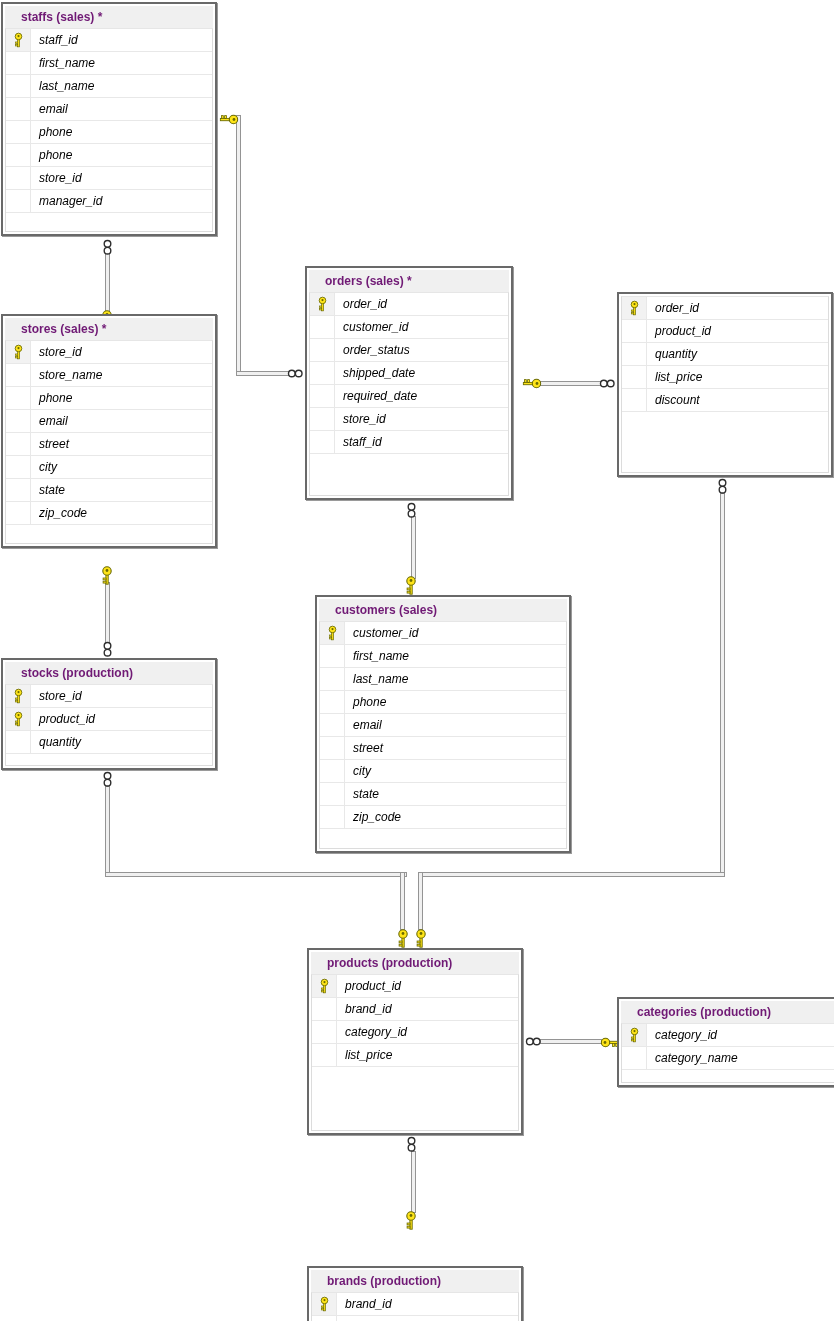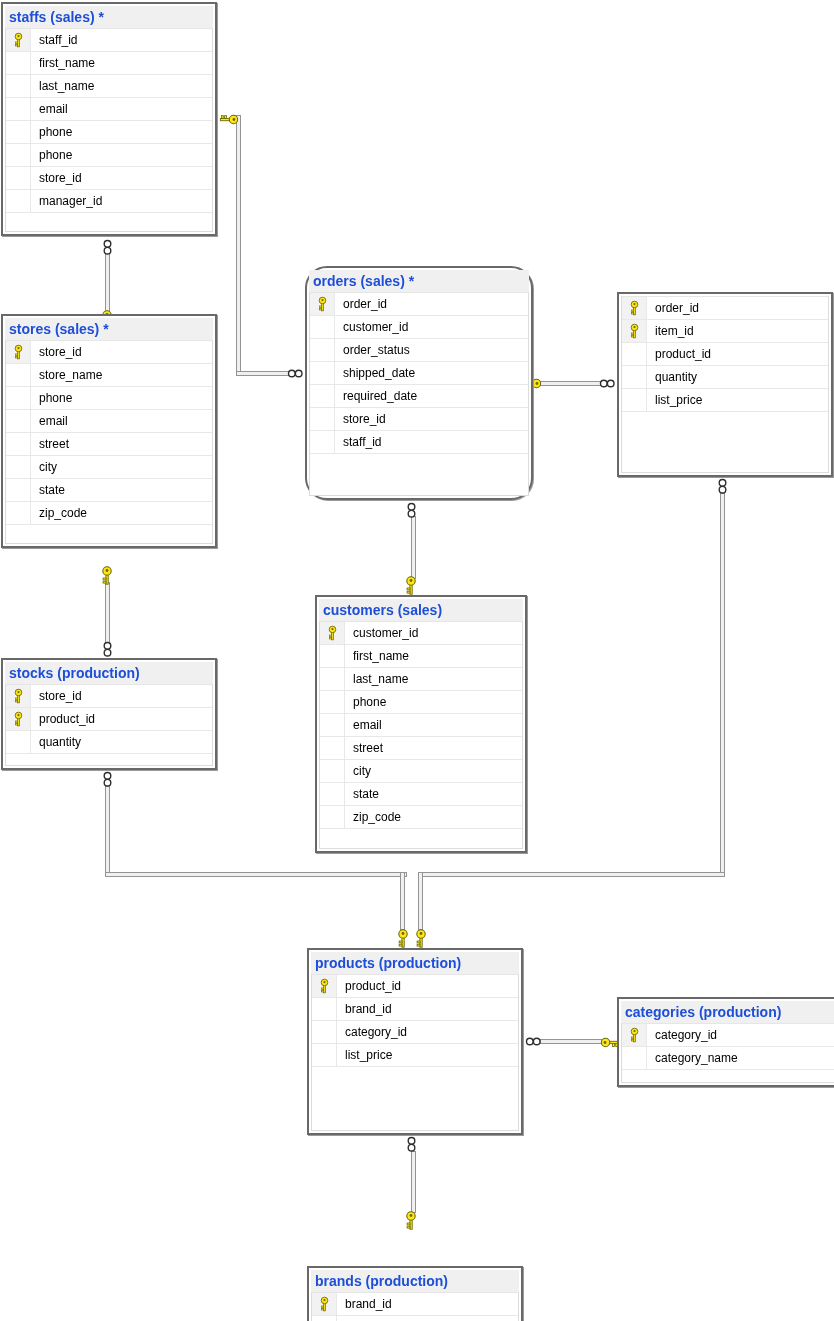--- a/index.html
+++ b/index.html
@@ -8,40 +8,40 @@
     overflow:hidden;font-family:"Liberation Sans",sans-serif;
   }
   
   .tbl{
     position:absolute;box-sizing:border-box;background:#fff;
     border:2px solid #696969;
     box-shadow:1px 1px 0 #9a9a9a;
     padding:2px;display:flex;flex-direction:column;
   }
   .tbl-title{
-    flex:0 0 22px;line-height:22px;background:#f0f0f0;color:#1d4ed8;
-    font-size:14px;font-weight:bold;padding-left:4px;
+    flex:0 0 22px;line-height:22px;background:#f0f0f0;color:#701a75;
+    font-size:12px;font-weight:bold;padding-left:16px;
     white-space:nowrap;overflow:hidden;
   }
   .tbl-body{
     flex:1;display:flex;flex-direction:column;background:#fff;
     border:1px solid #dcdcdc;border-top:1px solid #e6e6e6;min-height:0;
     overflow:hidden;
   }
   .col-row{
     flex:0 0 23px;box-sizing:border-box;display:flex;align-items:stretch;
     border-bottom:1px solid #e8e8e8;font-size:12px;color:#000;
   }
   .keycell{
     flex:0 0 24px;display:flex;align-items:center;justify-content:center;
     border-right:1px solid #e8e8e8;
   }
   .keycell.haskey{background:#f2f2f2;}
   .colname{
-    display:flex;align-items:center;padding-left:8px;white-space:nowrap;
+    display:flex;align-items:center;padding-left:8px;white-space:nowrap;font-style:italic;
   }
   .blank-row{flex:1;}
   
   .seg{
     position:absolute;box-sizing:border-box;background:#f0f0f0;
     border:1px solid #949494;
   }
   .conn-icon{
     position:absolute;display:flex;align-items:center;justify-content:center;
   }
@@ -240,21 +240,21 @@
           <div class="keycell"></div>
           <div class="colname">store_id</div>
         </div>
         <div class="col-row">
           <div class="keycell"></div>
           <div class="colname">manager_id</div>
         </div>
         <div class="blank-row"></div>
       </div>
     </div>
-    <div class="tbl" style="left: 305px; top: 266px; width: 228px; height: 234px; border-radius: 22px;">
+    <div class="tbl" style="left: 305px; top: 266px; width: 208px; height: 234px;">
       <div class="tbl-title">orders (sales) *</div>
       <div class="tbl-body">
         <div class="col-row">
           <div class="keycell haskey">
             <svg width="11" height="16" viewBox="0 0 14 19" xmlns="http://www.w3.org/2000/svg">
     <rect x="5.9" y="8.2" width="2.3" height="10" fill="#ffe418" stroke="#6b6b00" stroke-width="0.9"></rect>
     <rect x="3.1" y="12.0" width="3.0" height="1.9" fill="#ffe418" stroke="#6b6b00" stroke-width="0.8"></rect>
     <rect x="3.1" y="15.2" width="3.0" height="1.9" fill="#ffe418" stroke="#6b6b00" stroke-width="0.8"></rect>
     <circle cx="7" cy="5" r="4.2" fill="#ffe418" stroke="#6b6b00" stroke-width="1.1"></circle>
     <circle cx="7" cy="4.5" r="1.4" fill="#6b6b00"></circle>
@@ -297,42 +297,34 @@
     <rect x="5.9" y="8.2" width="2.3" height="10" fill="#ffe418" stroke="#6b6b00" stroke-width="0.9"></rect>
     <rect x="3.1" y="12.0" width="3.0" height="1.9" fill="#ffe418" stroke="#6b6b00" stroke-width="0.8"></rect>
     <rect x="3.1" y="15.2" width="3.0" height="1.9" fill="#ffe418" stroke="#6b6b00" stroke-width="0.8"></rect>
     <circle cx="7" cy="5" r="4.2" fill="#ffe418" stroke="#6b6b00" stroke-width="1.1"></circle>
     <circle cx="7" cy="4.5" r="1.4" fill="#6b6b00"></circle>
   </svg>
           </div>
           <div class="colname">order_id</div>
         </div>
         <div class="col-row">
-          <div class="keycell haskey">
-            <svg width="11" height="16" viewBox="0 0 14 19" xmlns="http://www.w3.org/2000/svg">
-    <rect x="5.9" y="8.2" width="2.3" height="10" fill="#ffe418" stroke="#6b6b00" stroke-width="0.9"></rect>
-    <rect x="3.1" y="12.0" width="3.0" height="1.9" fill="#ffe418" stroke="#6b6b00" stroke-width="0.8"></rect>
-    <rect x="3.1" y="15.2" width="3.0" height="1.9" fill="#ffe418" stroke="#6b6b00" stroke-width="0.8"></rect>
-    <circle cx="7" cy="5" r="4.2" fill="#ffe418" stroke="#6b6b00" stroke-width="1.1"></circle>
-    <circle cx="7" cy="4.5" r="1.4" fill="#6b6b00"></circle>
-  </svg>
-          </div>
-          <div class="colname">item_id</div>
-        </div>
-        <div class="col-row">
           <div class="keycell"></div>
           <div class="colname">product_id</div>
         </div>
         <div class="col-row">
           <div class="keycell"></div>
           <div class="colname">quantity</div>
         </div>
         <div class="col-row">
           <div class="keycell"></div>
           <div class="colname">list_price</div>
+        </div>
+        <div class="col-row">
+          <div class="keycell"></div>
+          <div class="colname">discount</div>
         </div>
         <div class="blank-row"></div>
       </div>
     </div>
     <div class="tbl" style="left: 1px; top: 314px; width: 216px; height: 234px;">
       <div class="tbl-title">stores (sales) *</div>
       <div class="tbl-body">
         <div class="col-row">
           <div class="keycell haskey">
             <svg width="11" height="16" viewBox="0 0 14 19" xmlns="http://www.w3.org/2000/svg">
@@ -369,21 +361,21 @@
           <div class="keycell"></div>
           <div class="colname">state</div>
         </div>
         <div class="col-row">
           <div class="keycell"></div>
           <div class="colname">zip_code</div>
         </div>
         <div class="blank-row"></div>
       </div>
     </div>
-    <div class="tbl" style="left: 315px; top: 595px; width: 212px; height: 258px;">
+    <div class="tbl" style="left: 315px; top: 595px; width: 256px; height: 258px;">
       <div class="tbl-title">customers (sales)</div>
       <div class="tbl-body">
         <div class="col-row">
           <div class="keycell haskey">
             <svg width="11" height="16" viewBox="0 0 14 19" xmlns="http://www.w3.org/2000/svg">
     <rect x="5.9" y="8.2" width="2.3" height="10" fill="#ffe418" stroke="#6b6b00" stroke-width="0.9"></rect>
     <rect x="3.1" y="12.0" width="3.0" height="1.9" fill="#ffe418" stroke="#6b6b00" stroke-width="0.8"></rect>
     <rect x="3.1" y="15.2" width="3.0" height="1.9" fill="#ffe418" stroke="#6b6b00" stroke-width="0.8"></rect>
     <circle cx="7" cy="5" r="4.2" fill="#ffe418" stroke="#6b6b00" stroke-width="1.1"></circle>
     <circle cx="7" cy="4.5" r="1.4" fill="#6b6b00"></circle>

